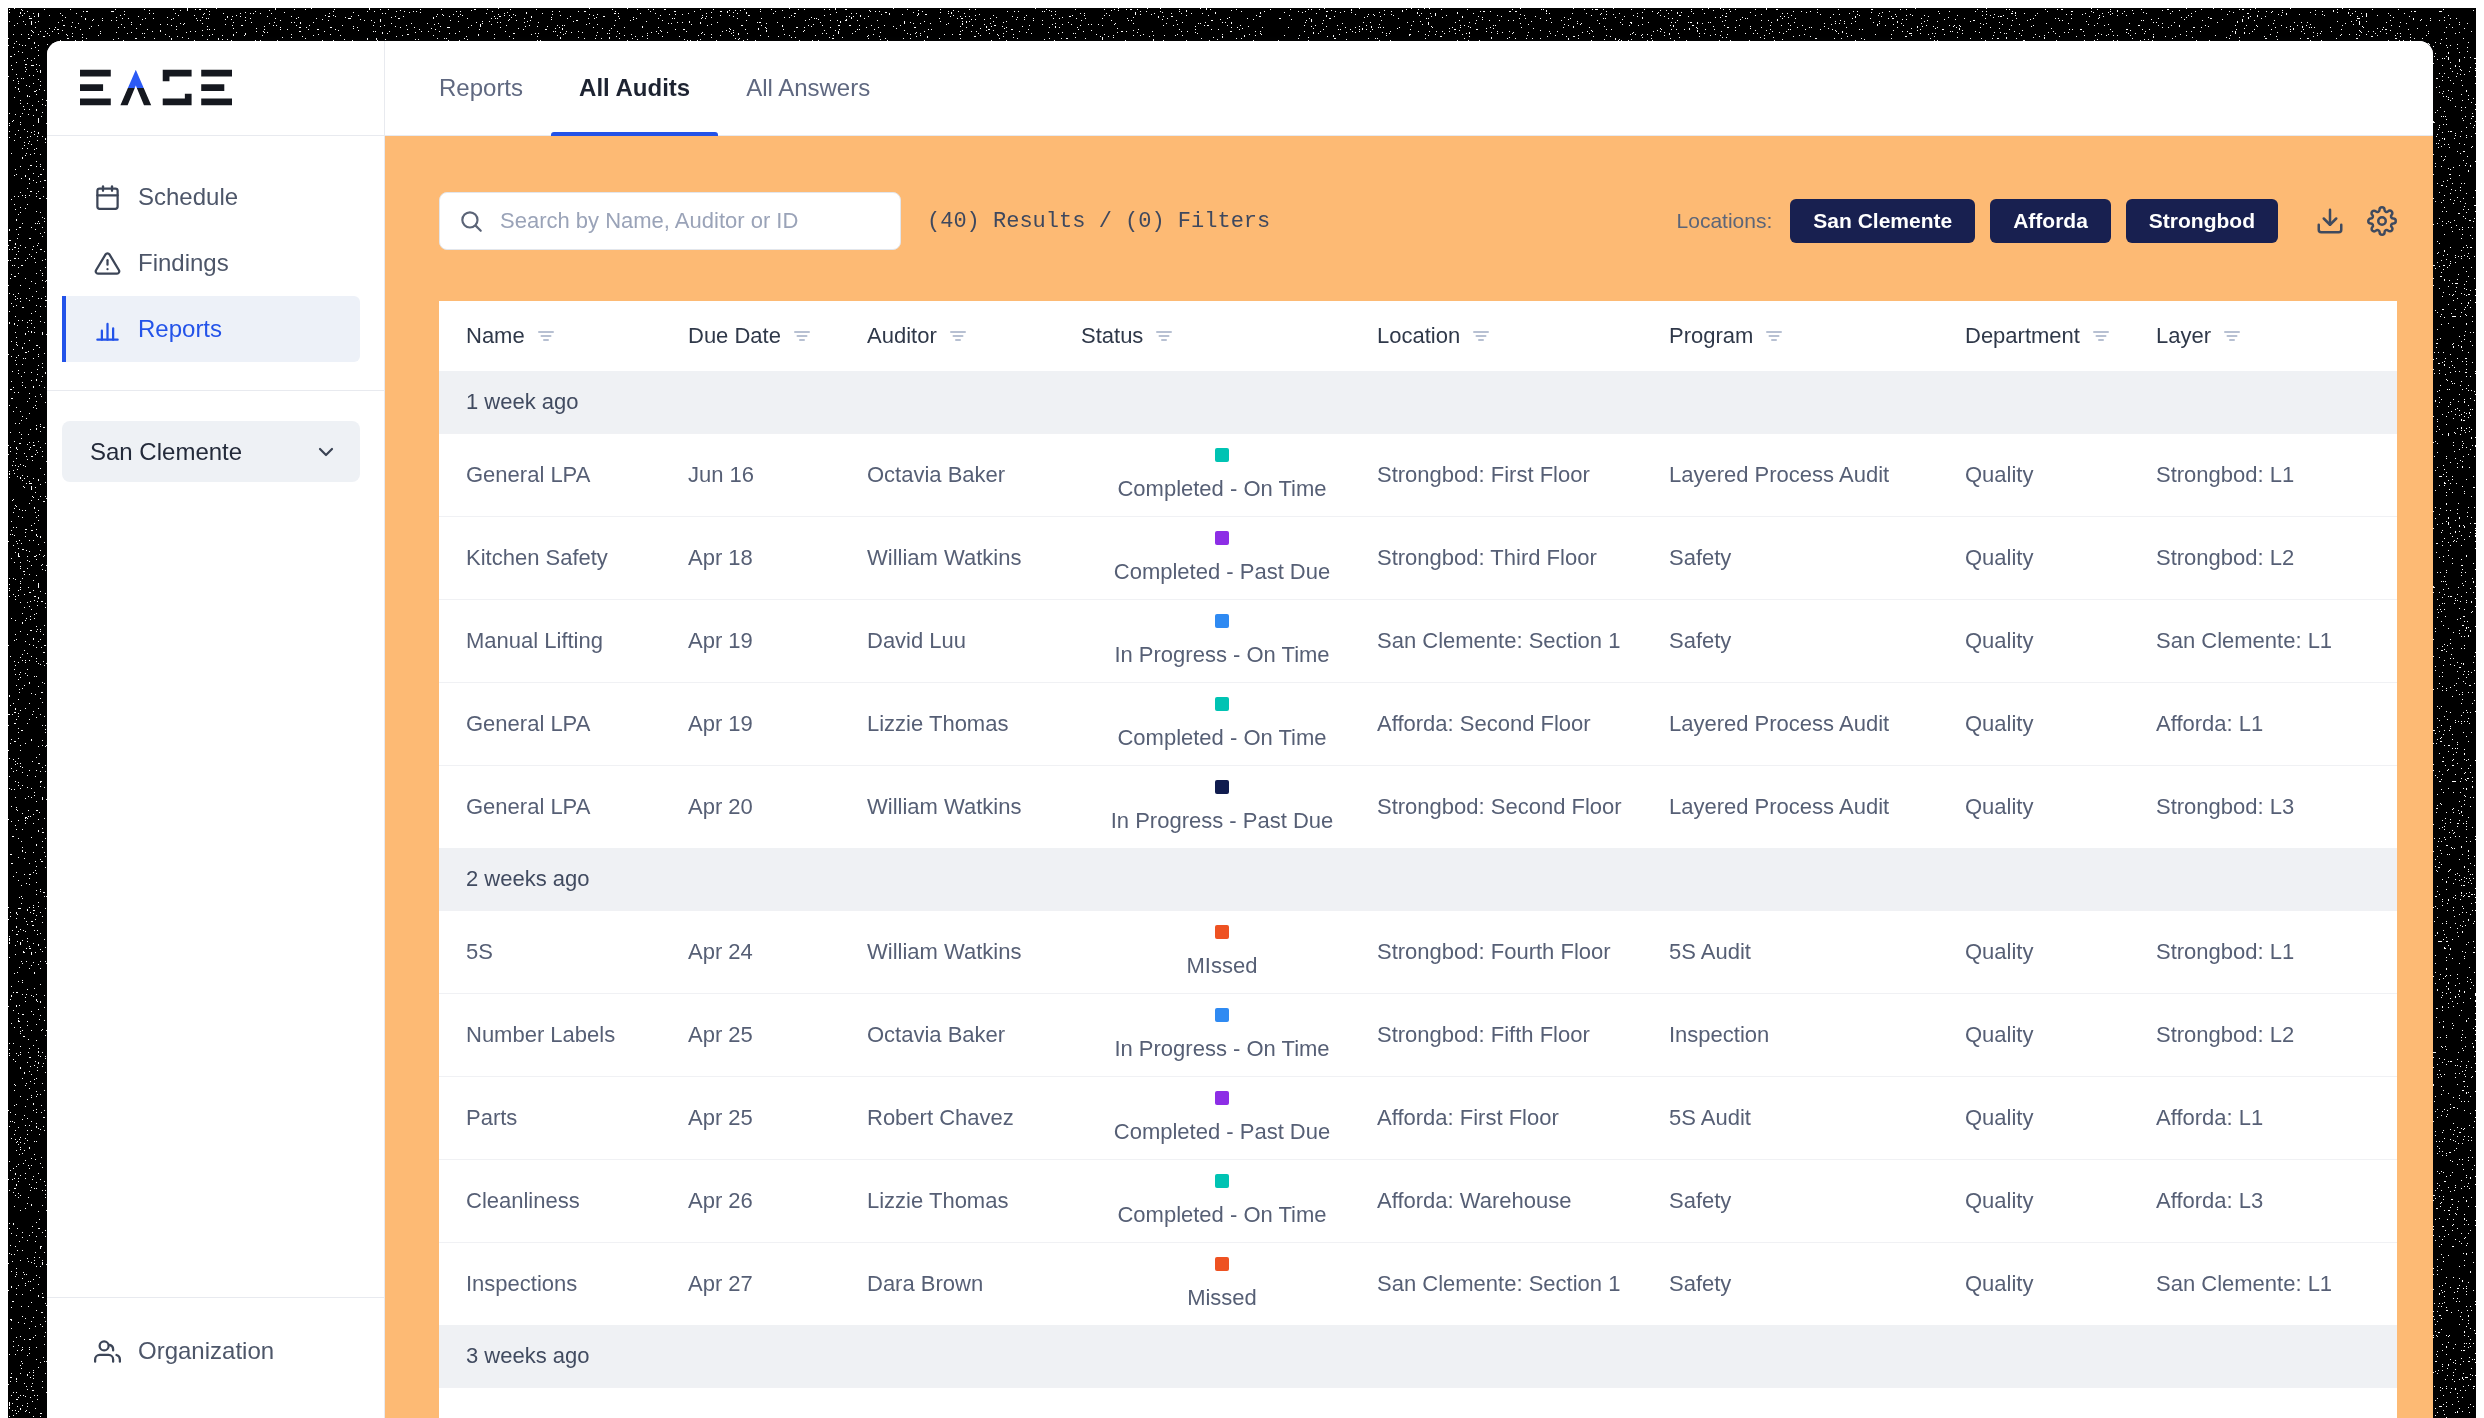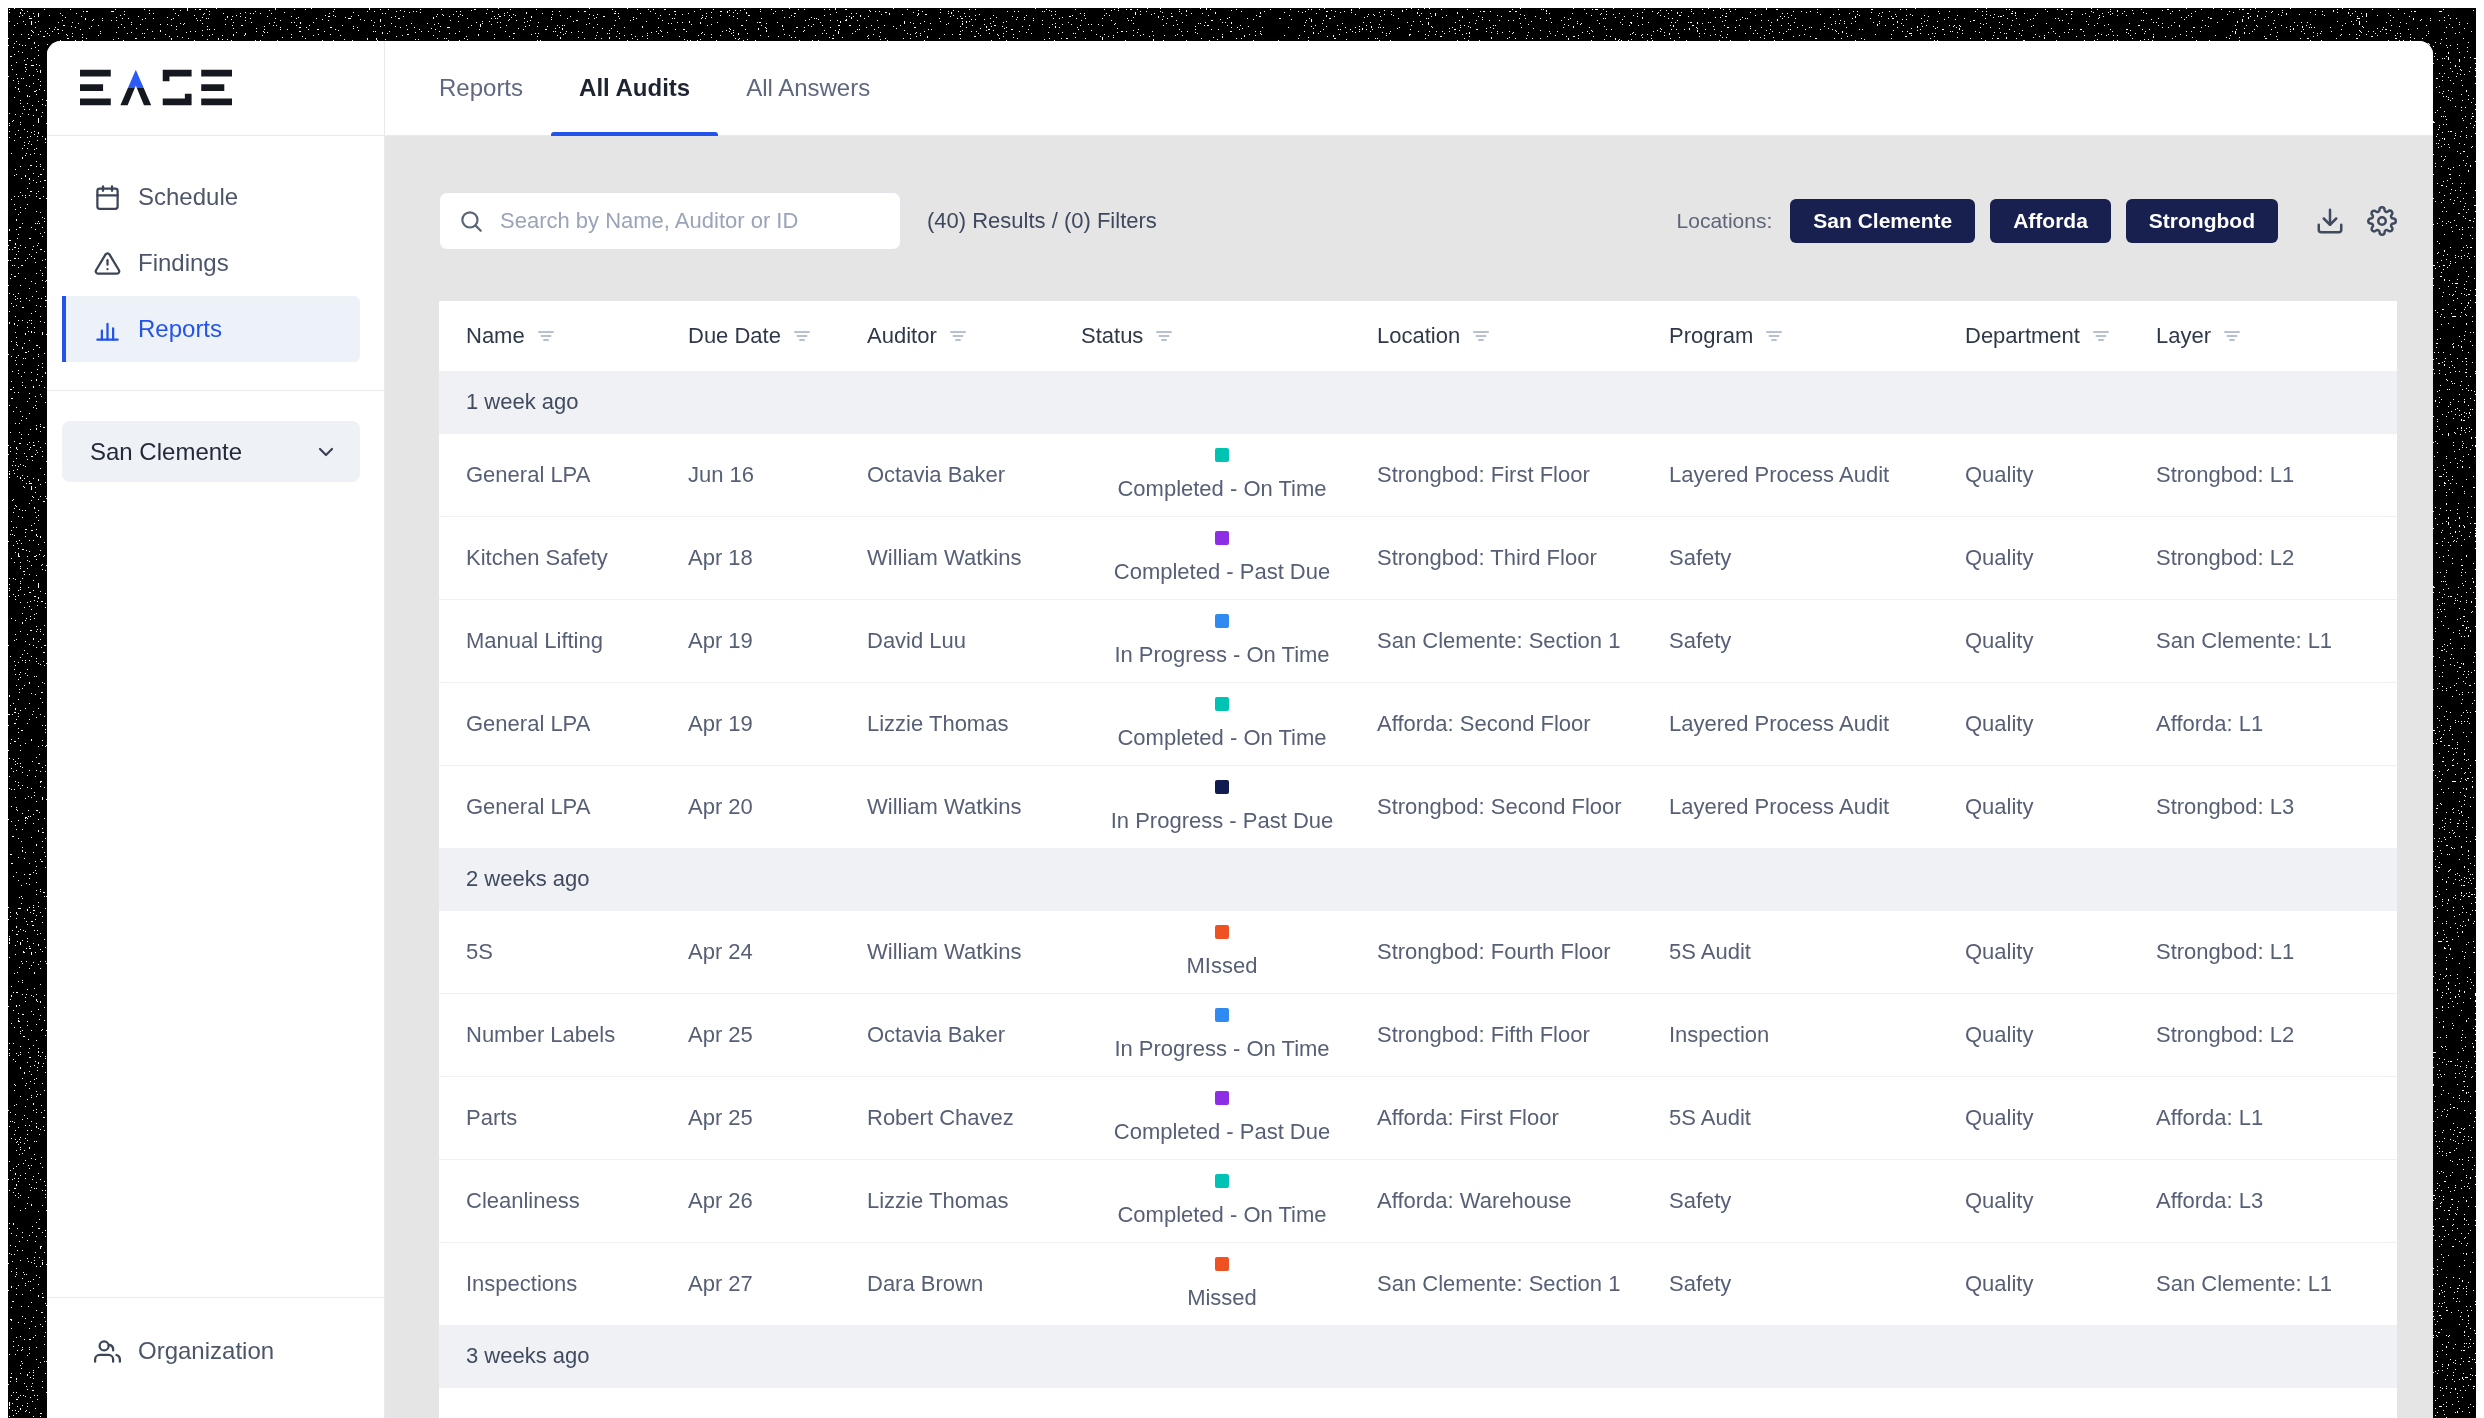--- a/index.html
+++ b/index.html
@@ -38,34 +38,34 @@
   .loc-select .loc-label{font-size:24px;font-weight:500;color:#232a3a;}
   .loc-select .chev{margin-left:auto;width:24px;height:24px;color:#3a4354;}
   .side-spacer{flex:1;}
   .side-footer{border-top:1px solid #e8eaef;padding-top:20px;height:100px;}
   
   .main{flex:1;display:flex;flex-direction:column;min-width:0;}
   .tabbar{height:94px;flex:0 0 94px;background:#fff;border-bottom:1px solid #e8eaef;display:flex;align-items:stretch;padding-left:26px;}
   .tab{position:relative;display:flex;align-items:center;padding:0 28px;font-size:24px;color:#5f6880;cursor:pointer;}
   .tab.active{color:#1d2331;font-weight:600;}
   .tab.active::after{content:"";position:absolute;left:0;right:0;bottom:-1px;height:4px;background:#2353e9;border-radius:3px 3px 0 0;}
-  .content{flex:1;background:#e5e5e5;padding:55px 36px 0 54px;min-height:0;}
+  .content{flex:1;background:#fdba74;padding:55px 36px 0 54px;min-height:0;}
   
   .toolbar{display:flex;align-items:center;height:60px;}
   .search-box{
     width:462px;height:58px;background:#fff;border:1px solid #e2e6ec;border-radius:8px;
     display:flex;align-items:center;padding:0 18px;box-sizing:border-box;
   }
   .search-box .ico{width:26px;height:26px;color:#5b6477;flex:0 0 26px;}
   .search-box input{
     border:none;outline:none;background:transparent;flex:1;margin-left:14px;
     font-size:22px;color:#2b3347;font-family:inherit;
   }
   .search-box input::placeholder{color:#9aa3b8;}
-  .results-text{margin-left:26px;font-size:22px;color:#3e485e;}
+  .results-text{margin-left:26px;font-size:22px;color:#3e485e;font-family:Liberation Mono, monospace;}
   .toolbar-right{margin-left:auto;display:flex;align-items:center;}
   .locations-label{font-size:21px;color:#5c6578;margin-right:18px;text-align:right;}
   .loc-btn{
     height:44px;border:none;border-radius:6px;background:#182050;color:#fff;
     font-size:21px;font-weight:600;font-family:inherit;padding:0 23px;margin-right:15px;cursor:pointer;
   }
   .tool-ico{width:30px;height:30px;color:#3f4a5e;margin-left:22px;cursor:pointer;}
   
   .audit-table{margin-top:50px;background:#fff;}
   .trow{display:grid;grid-template-columns:222px 179px 214px 296px 292px 296px 191px 1fr;align-items:center;padding-left:27px;}

